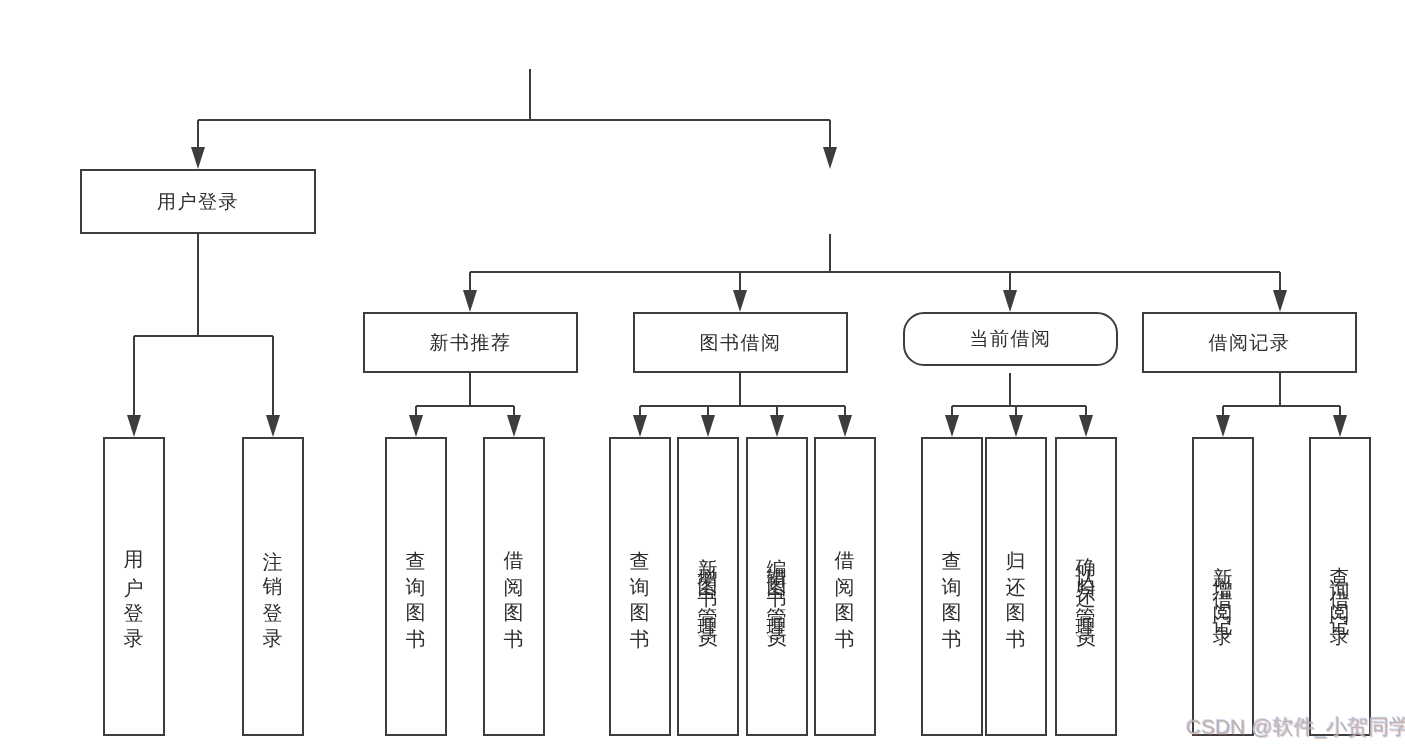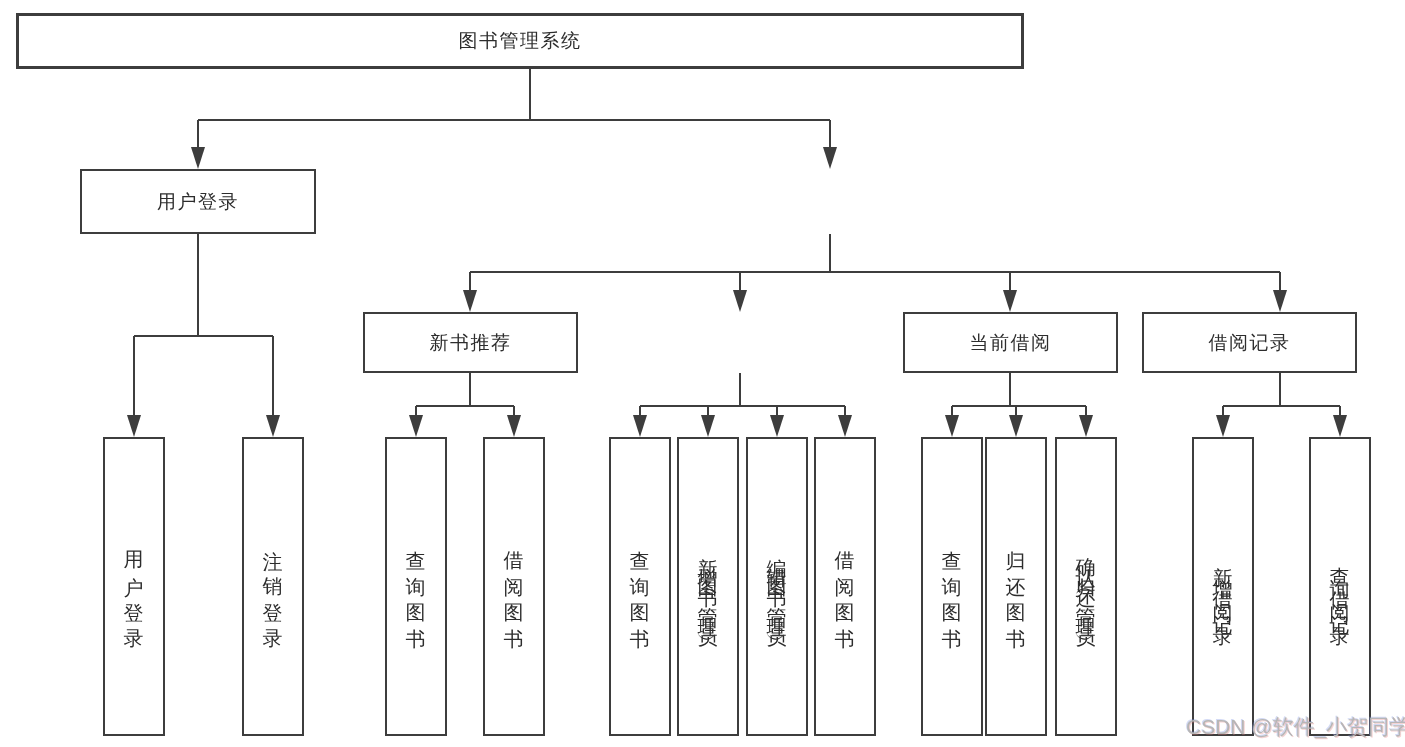--- a/index.html
+++ b/index.html
@@ -124,32 +124,32 @@
       <polygon points="1086,437 1079,415 1093,415"></polygon>
     </g>
 
     <g>
       <path d="M1280,373 V406 M1223,406 H1340 M1223,406 V417 M1340,406 V417"></path>
       <polygon points="1223,437 1216,415 1230,415"></polygon>
       <polygon points="1340,437 1333,415 1347,415"></polygon>
     </g>
   </svg>
 
-  <div class="hnode root" style="left:16px; top:13px; width:1008px; height:56px;">
-    <span>图书管理系统</span>
-  </div>
 
   <div class="hnode" style="left:80px; top:169px; width:236px; height:65px;">
     <span>用户登录</span>
   </div>
 
   <div class="hnode" style="left:363px; top:312px; width:215px; height:61px;align-items:center;">
     <span>新书推荐</span>
   </div>
-  <div class="hnode" style="left:903px; top:312px; width:215px; height:61px;">
+  <div class="hnode" style="left:633px; top:312px; width:215px; height:61px;">
+    <span>图书借阅</span>
+  </div>
+  <div class="hnode" style="left:903px; top:312px; width:215px; height:54px;border-radius:21px;">
     <span>当前借阅</span>
   </div>
   <div class="hnode" style="left:1142px; top:312px; width:215px; height:61px;">
     <span>借阅记录</span>
   </div>
 
   <div class="leaf" style="left:103px;">
     <span class="vtext ls4">用户登录</span>
   </div>
   <div class="leaf" style="left:242px;">

